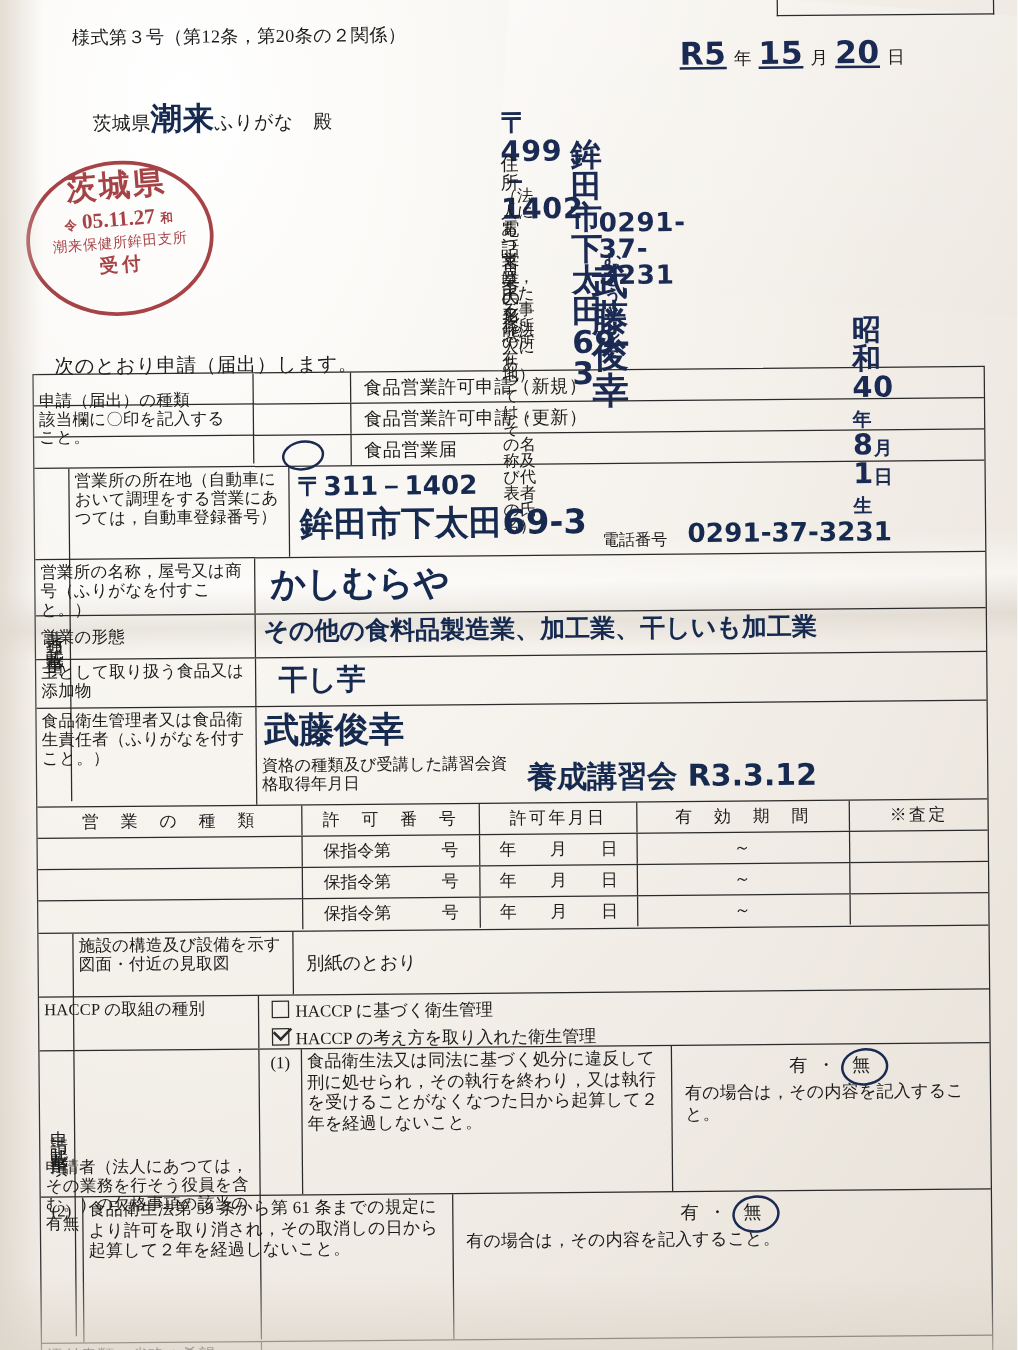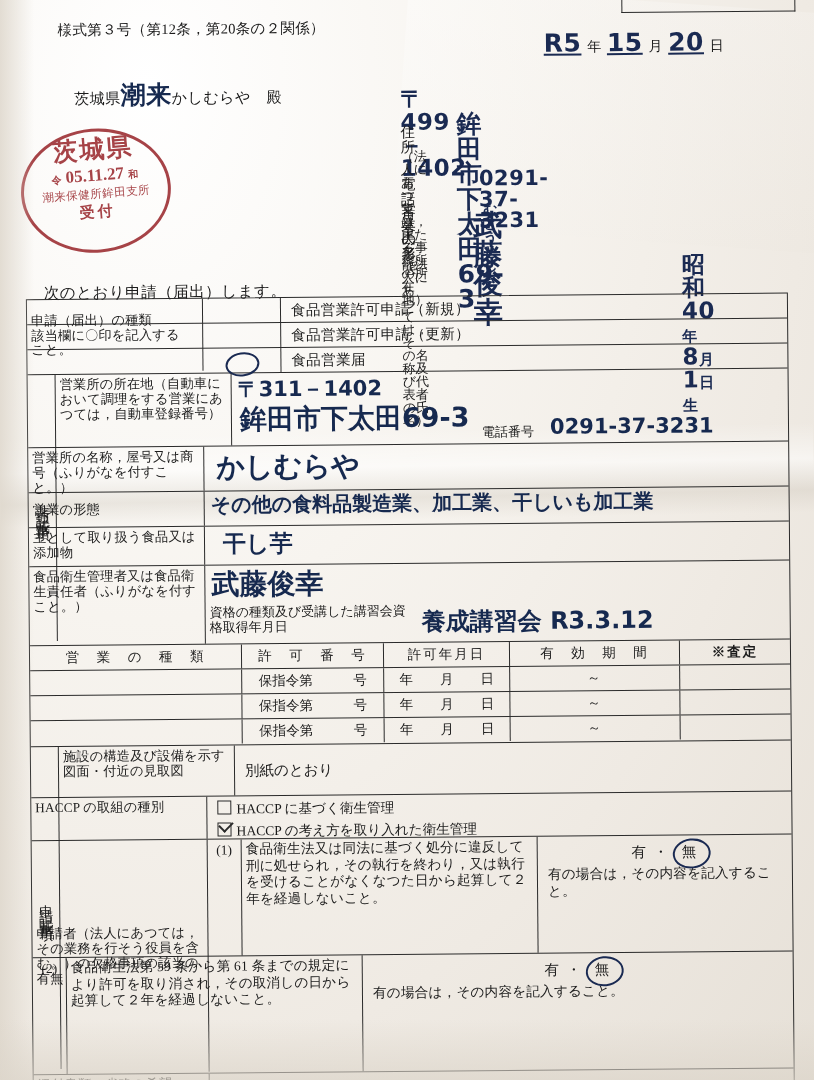--- a/index.html
+++ b/index.html
@@ -194,21 +194,21 @@
   .sub .sr { display: flex; border-bottom: 1.2px solid #2a2a2a; }
   .sub .sr:last-child { border-bottom: none; }
   .sub .sc {
     border-right: 1.2px solid #2a2a2a;
     box-sizing: border-box;
     padding: 3px 2px;
     text-align: center;
     font-size: 13.5px;
     letter-spacing: 2px;
   }
-  .sub .sc:last-child { border-right: none; font-weight: bold; }
+  .sub .sc:last-child { border-right: none; }
 
   .cb {
     display: inline-block;
     width: 12px; height: 12px;
     border: 1.5px solid #2a2a2a;
     margin-right: 5px;
     position: relative;
     top: 1px;
   }
   .cb.checked::after {
@@ -262,21 +262,21 @@
     <div class="abs jp" id="date-line">
       <span class="hand">R5</span>
       <span class="unit">年</span>
       <span class="hand">15</span>
       <span class="unit">月</span>
       <span class="hand">20</span>
       <span class="unit">日</span>
     </div>
 
     <div class="abs jp" id="addressee">
-      <span>茨城県</span><span class="big-hand hand">潮来</span><span>かしむらや　殿</span>
+      <span>茨城県</span><span class="big-hand hand">潮来</span><span>ふりがな　殿</span>
     </div>
 
     <div class="abs jp" id="stamp">
       <div class="s1">茨城県</div>
       <div class="s2">
         <span class="tiny">令</span>
         <span>05.11.27</span>
         <span class="tiny">和</span>
       </div>
       <div class="s3">潮来保健所鉾田支所</div>

